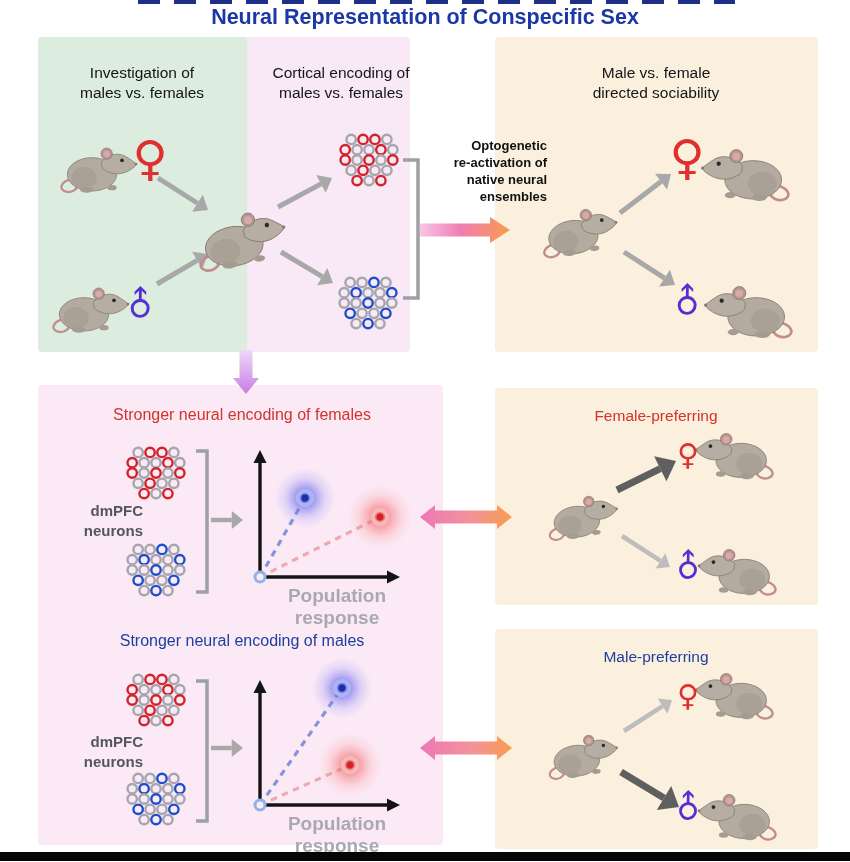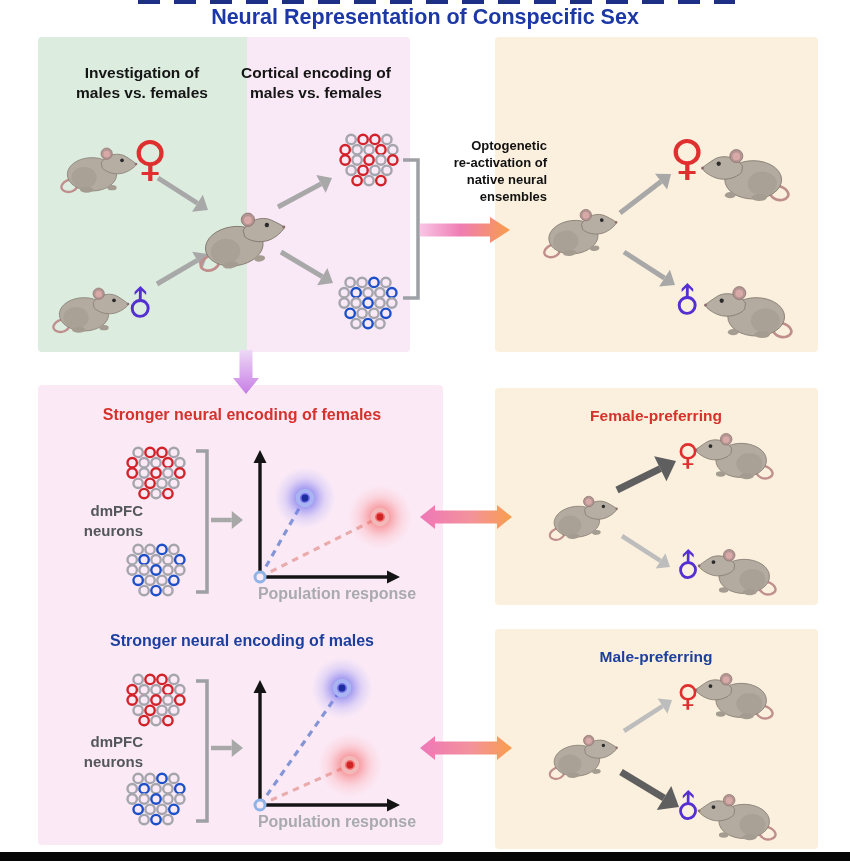--- a/index.html
+++ b/index.html
@@ -10,36 +10,36 @@
   #p-cort{left:247px;top:37px;width:163px;height:315px;background:#f9e8f6;border-radius:0 4px 4px 0;}
   #p-soc{left:495px;top:37px;width:323px;height:315px;background:#fbf0dd;}
   #p-enc{left:38px;top:385px;width:405px;height:460px;background:#fbeaf6;}
   #p-fp{left:495px;top:388px;width:323px;height:217px;background:#fbf0dd;}
   #p-mp{left:495px;top:629px;width:323px;height:220px;background:#fbf0dd;}
   .title{position:absolute;left:0;top:5px;width:100%;text-align:center;z-index:3;
          font-size:21.5px;font-weight:700;color:#1c38a6;}
   .top-crop{position:absolute;left:138px;top:0;width:597px;height:4px;z-index:3;
          background:repeating-linear-gradient(90deg,#1d2f86 0 22px,transparent 22px 36px);}
   .bottom-bar{position:absolute;left:0;top:852px;width:850px;height:9px;background:#060606;z-index:3;}
-  .hd{position:absolute;text-align:center;font-weight:700;font-size:15.5px;line-height:1.32;
+  .hd{position:absolute;text-align:center;font-weight:400;font-size:15.5px;line-height:1.32;
       color:#151515;white-space:pre-line;z-index:3;}
   #hd-invest{left:42px;top:63px;width:200px;}
-  #hd-cort{left:236px;top:63px;width:160px;}
+  #hd-cort{left:261px;top:63px;width:160px;}
   #hd-soc{left:546px;top:63px;width:220px;}
   #hd-encf{left:62px;top:404px;width:360px;color:#d4322a;font-size:16px;}
   #hd-encm{left:62px;top:630px;width:360px;color:#1c3f9e;font-size:16px;}
   #hd-fp{left:531px;top:406px;width:250px;color:#d4322a;}
   #hd-mp{left:531px;top:647px;width:250px;color:#1c3f9e;}
   #lbl-opto{position:absolute;left:423px;top:138px;width:124px;text-align:right;z-index:3;
       font-weight:700;font-size:13px;line-height:1.3;color:#111;white-space:pre-line;}
   .lbl-dmpfc{position:absolute;width:100px;text-align:right;font-weight:700;font-size:15px;
       line-height:1.3;color:#53575c;white-space:pre-line;z-index:3;}
   #dmpfc1{left:43px;top:501px;}
   #dmpfc2{left:43px;top:732px;}
-  .lbl-pop{position:absolute;width:170px;text-align:center;font-weight:700;font-size:16px;
+  .lbl-pop{position:absolute;width:170px;text-align:center;font-weight:700;font-size:19px;
       color:#a9a9b0;z-index:3;}
   #pop1{left:252px;top:585px;}
   #pop2{left:252px;top:813px;}
   .sym{position:absolute;z-index:4;font-family:"DejaVu Sans",sans-serif;font-weight:700;line-height:1;
        transform:translate(-50%,-50%);}
   .sym-f{color:#e02f2f;}
   .sym-m{color:#5430d2;transform:translate(-50%,-50%) rotate(-45deg);}
   svg.overlay{position:absolute;left:0;top:0;z-index:2;}
 </style>
 </head>
@@ -53,20 +53,22 @@
   <div class="panel" id="p-cort"></div>
   <div class="panel" id="p-soc"></div>
   <div class="panel" id="p-enc"></div>
   <div class="panel" id="p-fp"></div>
   <div class="panel" id="p-mp"></div>
 
   <div class="hd" id="hd-invest">Investigation of
 males vs. females</div>
   <div class="hd" id="hd-cort">Cortical encoding of
 males vs. females</div>
+  <div class="hd" id="hd-soc">Male vs. female
+directed sociability</div>
   <div id="lbl-opto">Optogenetic
 re-activation of
 native neural
 ensembles</div>
   <div class="hd" id="hd-encf">Stronger neural encoding of females</div>
   <div class="hd" id="hd-encm">Stronger neural encoding of males</div>
   <div class="hd" id="hd-mp">Male-preferring</div>
   <div class="hd" id="hd-fp">Female-preferring</div>
   <div class="lbl-dmpfc" id="dmpfc1">dmPFC
 neurons</div>

